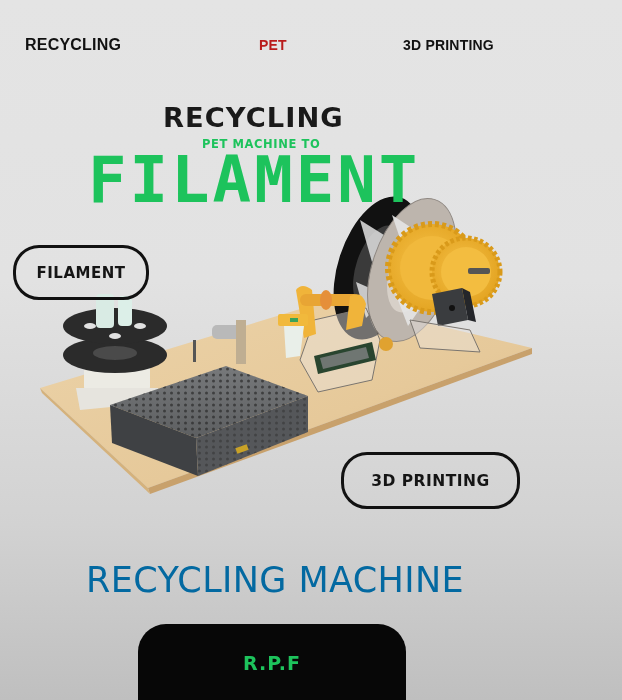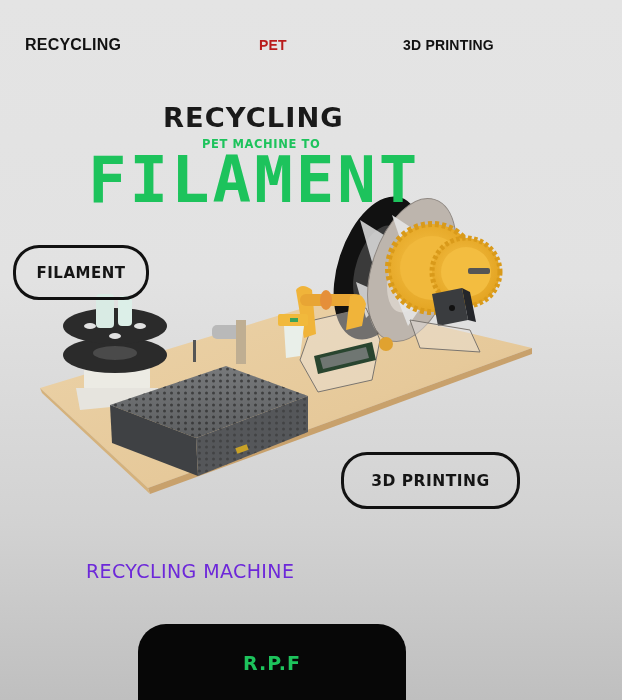--- a/index.html
+++ b/index.html
@@ -43,21 +43,21 @@
       font-family: "DejaVu Sans", sans-serif; font-weight: 700;
       color: #151515; display: flex; align-items: center; justify-content: center;
       letter-spacing: 0.5px; cursor: pointer; background: transparent;
     }
     #pill-filament { left: 13px; top: 245px; width: 136px; height: 55px; font-size: 15px; }
     #pill-3d { left: 341px; top: 452px; width: 179px; height: 57px; font-size: 15.5px; }
 
     .machine-title {
       position: absolute; left: 86px; top: 560px;
       font-family: "DejaVu Sans", sans-serif; font-weight: 400;
-      font-size: 19px; letter-spacing: 0.4px; color: #6d28d9;
+      font-size: 35px; letter-spacing: 0.4px; color: #0369a1;
     }
     .cta-card {
       position: absolute; left: 138px; top: 624px; width: 268px; height: 90px;
       background: #070707; border-radius: 28px 28px 0 0;
       display: flex; justify-content: center; cursor: pointer;
     }
     .cta-label {
       margin-top: 28px; color: #1dc35c;
       font-family: "DejaVu Sans", sans-serif; font-weight: 700;
       font-size: 19px; letter-spacing: 1px;

